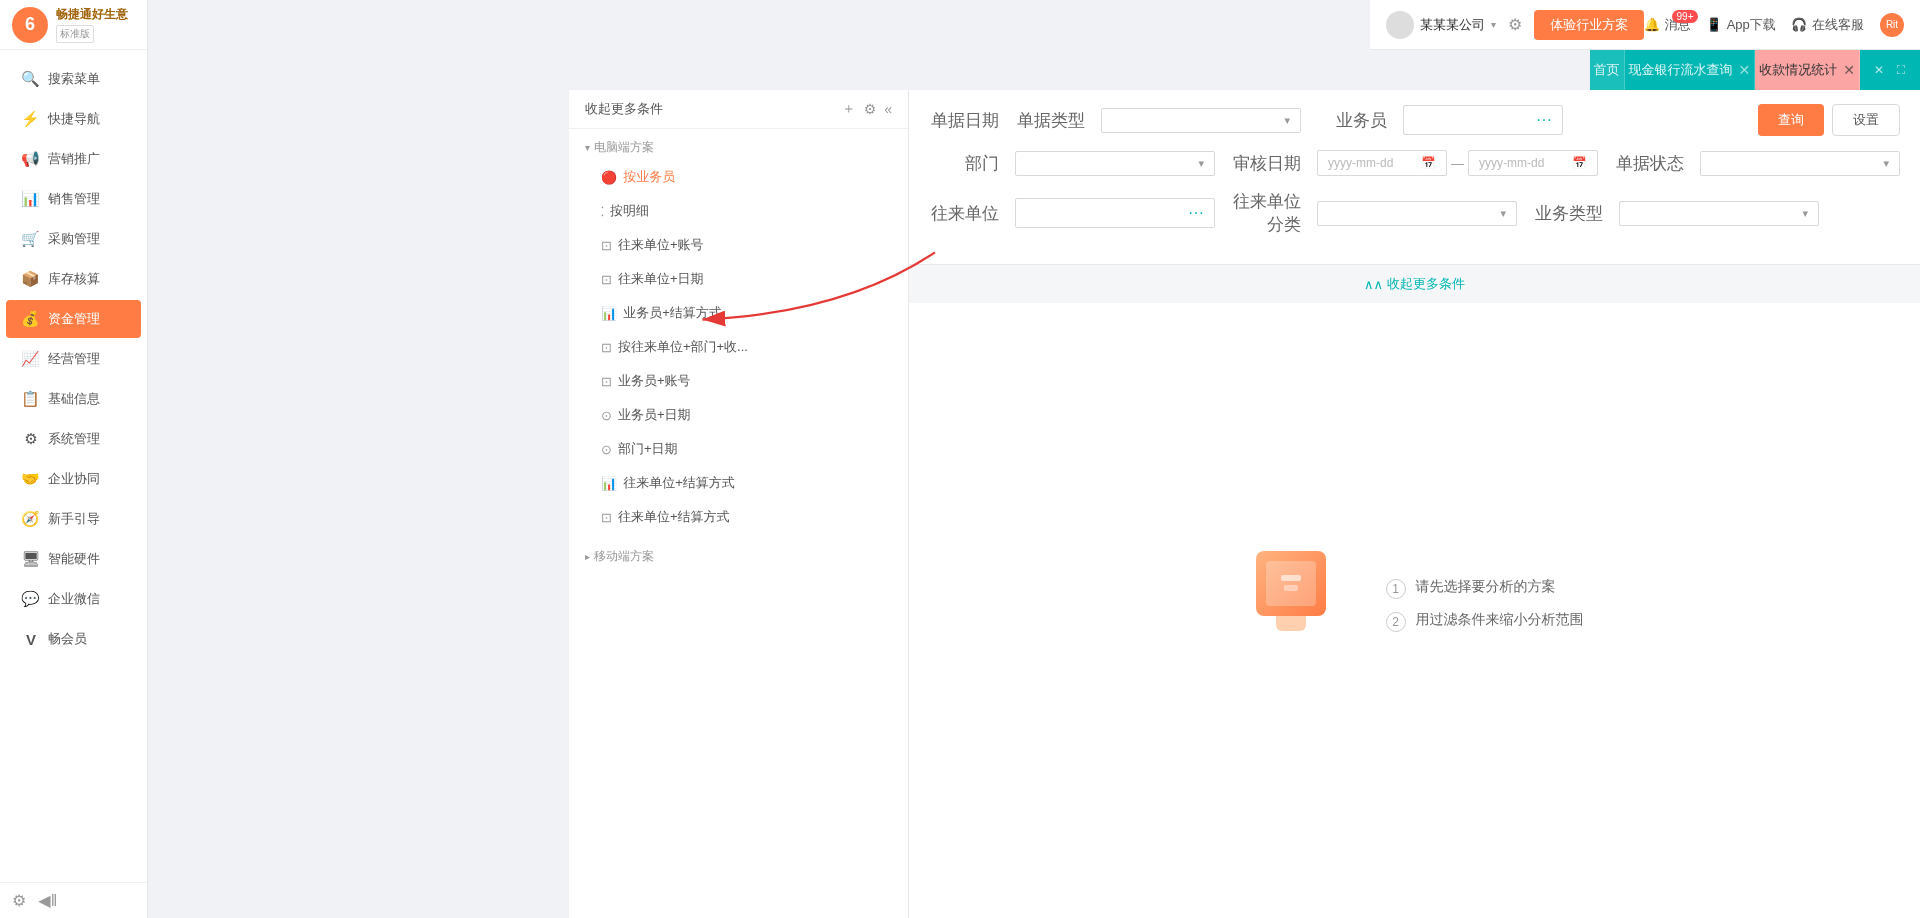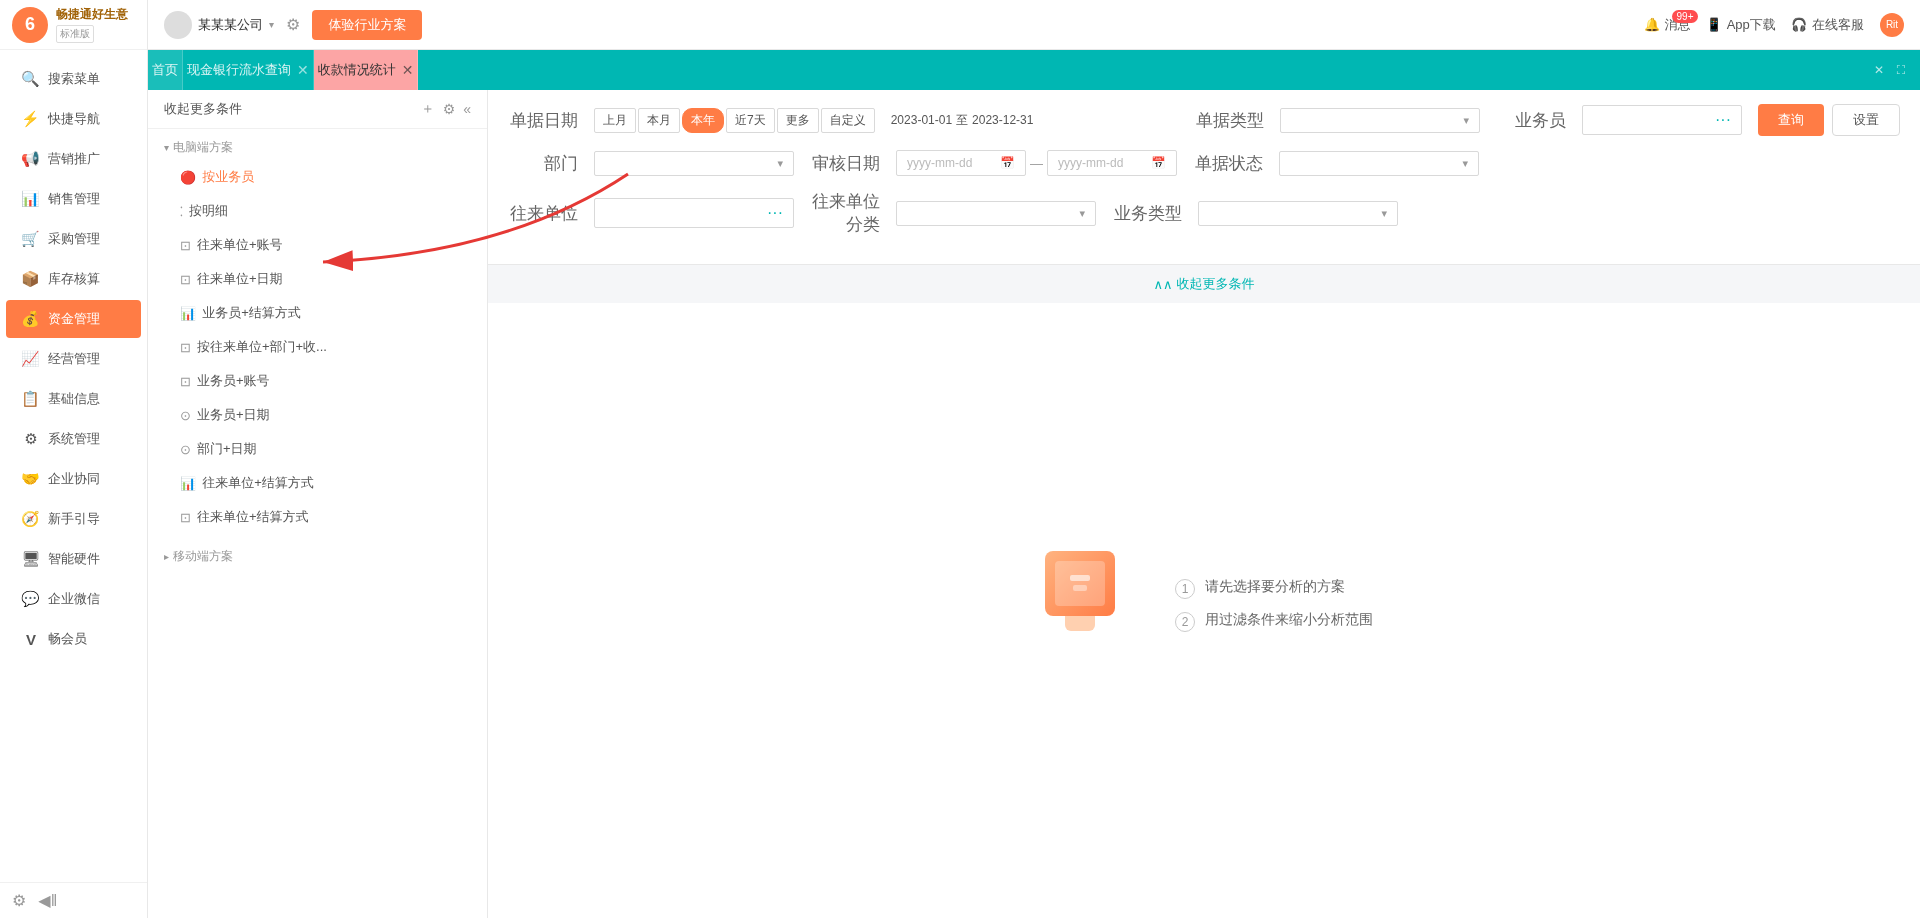--- a/index.html
+++ b/index.html
@@ -27,21 +27,21 @@
       color: #555; font-size: 13px; border-radius: 4px; margin: 2px 6px;
     }
     .sidebar-item.active { background: #ff7c45; color: #fff; border-radius: 4px; }
     .sidebar-item .icon { width: 18px; height: 18px; margin-right: 8px; display: flex; align-items: center; justify-content: center; font-size: 15px; }
     .sidebar-bottom {
       padding: 8px 12px; border-top: 1px solid #f0f0f0; display: flex; align-items: center; gap: 12px;
     }
     .sidebar-bottom-icon { color: #999; font-size: 16px; cursor: pointer; }
 
     
-    .main-wrapper { margin-left: 148px; display: flex; flex-direction: column; height: 100vh; }
+    .main-wrapper { margin-left: 148px; display: flex; flex-direction: column; height: 100vh; align-items: flex-end; }
 
     
     .top-header {
       height: 50px; background: #fff; display: flex; align-items: center;
       padding: 0 16px; border-bottom: 1px solid #e8e8e8; justify-content: space-between;
     }
     .top-header-left { display: flex; align-items: center; gap: 12px; }
     .user-info { display: flex; align-items: center; gap: 6px; color: #555; font-size: 13px; }
     .user-avatar { width: 28px; height: 28px; background: #ddd; border-radius: 50%; }
     .company-name { color: #333; font-size: 13px; }
@@ -395,35 +395,20 @@
             <span>移动端方案</span>
           </div>
         </div>
       </div>
 
       <div class="filter-main">
         <div class="filter-section">
 
           <div class="filter-row">
             <span class="filter-label">单据日期</span>
-            <div class="filter-group">
-              <div class="date-quick">
-                <button class="date-btn">上月</button>
-                <button class="date-btn">本月</button>
-                <button class="date-btn active">本年</button>
-                <button class="date-btn">近7天</button>
-                <button class="date-btn">更多</button>
-                <button class="date-btn">自定义</button>
-              </div>
-              <div class="date-range">
-                <span>2023-01-01</span>
-                <span> 至 </span>
-                <span>2023-12-31</span>
-              </div>
-            </div>
             <span class="filter-label">单据类型</span>
             <div class="filter-select" style="min-width:200px;">
               <span></span>
               <span class="chevron">▾</span>
             </div>
             <span class="filter-label">业务员</span>
             <div class="filter-select" style="min-width:160px;">
               <span></span>
               <span class="more-dots">···</span>
             </div>

